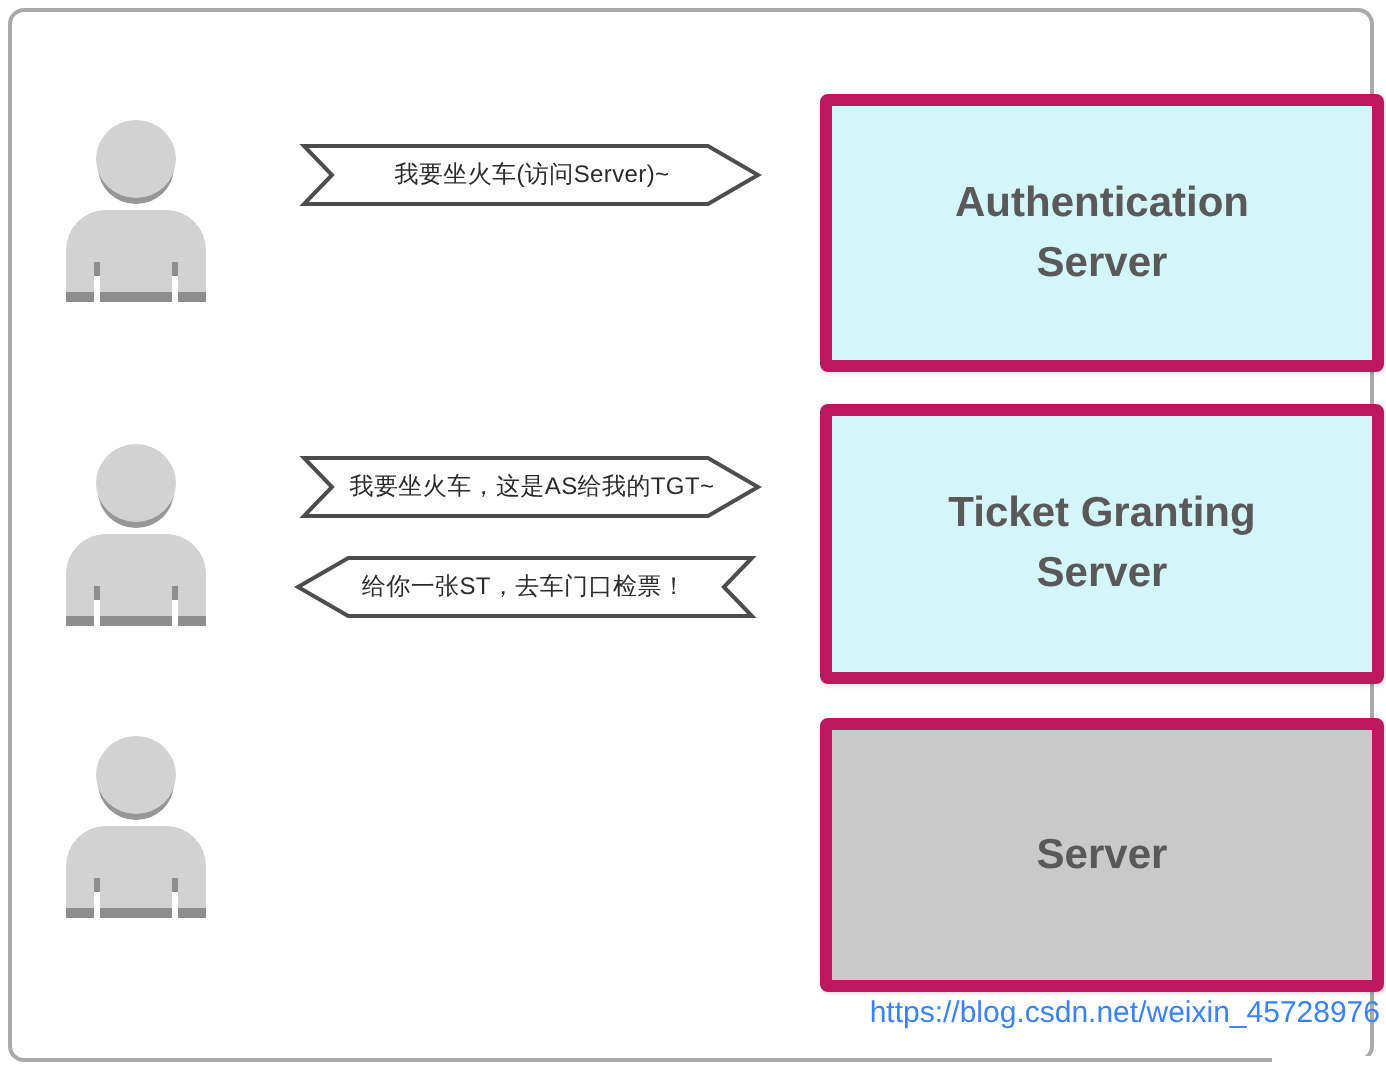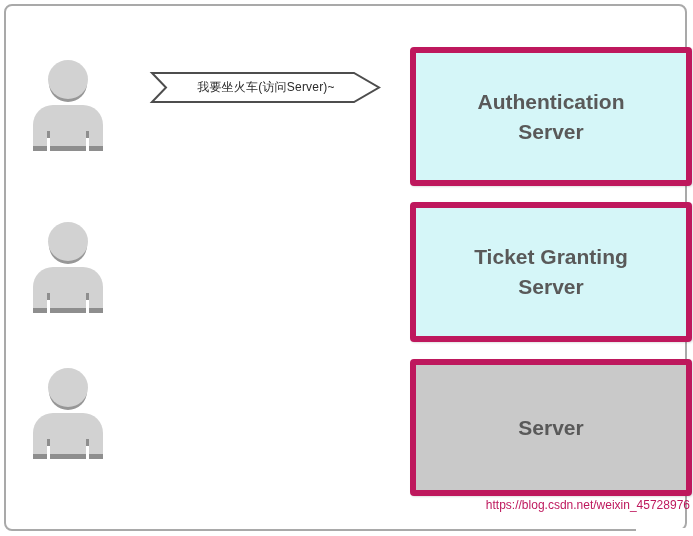--- a/index.html
+++ b/index.html
@@ -53,21 +53,21 @@
     white-space:pre-line;box-shadow:1px 1px 2px rgba(0,0,0,0.12);
   }
   .srvbox.cyan{background:#d5f6f8;}
   .srvbox.gray{background:#c9c9c9;}
   
   .watermark-notch{
     position:absolute;right:1px;top:528px;width:56px;height:7px;background:#fff;z-index:3;
   }
   .watermark{
     position:absolute;right:3px;top:498px;z-index:4;
-    font-size:12px;color:#be185d;white-space:nowrap;
+    font-size:15px;color:#3b82f6;white-space:nowrap;
   }
 </style>
 </head>
 <body>
 
 <div class="canvas">
   <div class="frame"></div>
 
   <div class="person" style="left:33px;top:60px">
     <div class="head"></div>
@@ -87,20 +87,32 @@
 Server</div>
 
   <div class="person" style="left:33px;top:222px">
     <div class="head"></div>
     <div class="torso">
       <div class="band"></div>
       <div class="slit s1"></div>
       <div class="slit s2"></div>
     </div>
   </div>
+  <div class="arrow" style="left:150px;top:227px">
+    <svg viewBox="0 0 232 33" preserveAspectRatio="none">
+      <polygon points="2,2 204,2 229,16.5 204,31 2,31 16,16.5"></polygon>
+    </svg>
+    <span class="lbl">我要坐火车，这是AS给我的TGT~</span>
+  </div>
+  <div class="arrow" style="left:146px;top:277px">
+    <svg viewBox="0 0 231 33" preserveAspectRatio="none">
+      <polygon points="229,2 28,2 3,16.5 28,31 229,31 215,16.5"></polygon>
+    </svg>
+    <span class="lbl">给你一张ST，去车门口检票！</span>
+  </div>
   <div class="srvbox cyan" style="left:410px;top:202px;height:140px">Ticket Granting
 Server</div>
 
   <div class="person" style="left:33px;top:368px">
     <div class="head"></div>
     <div class="torso">
       <div class="band"></div>
       <div class="slit s1"></div>
       <div class="slit s2"></div>
     </div>

